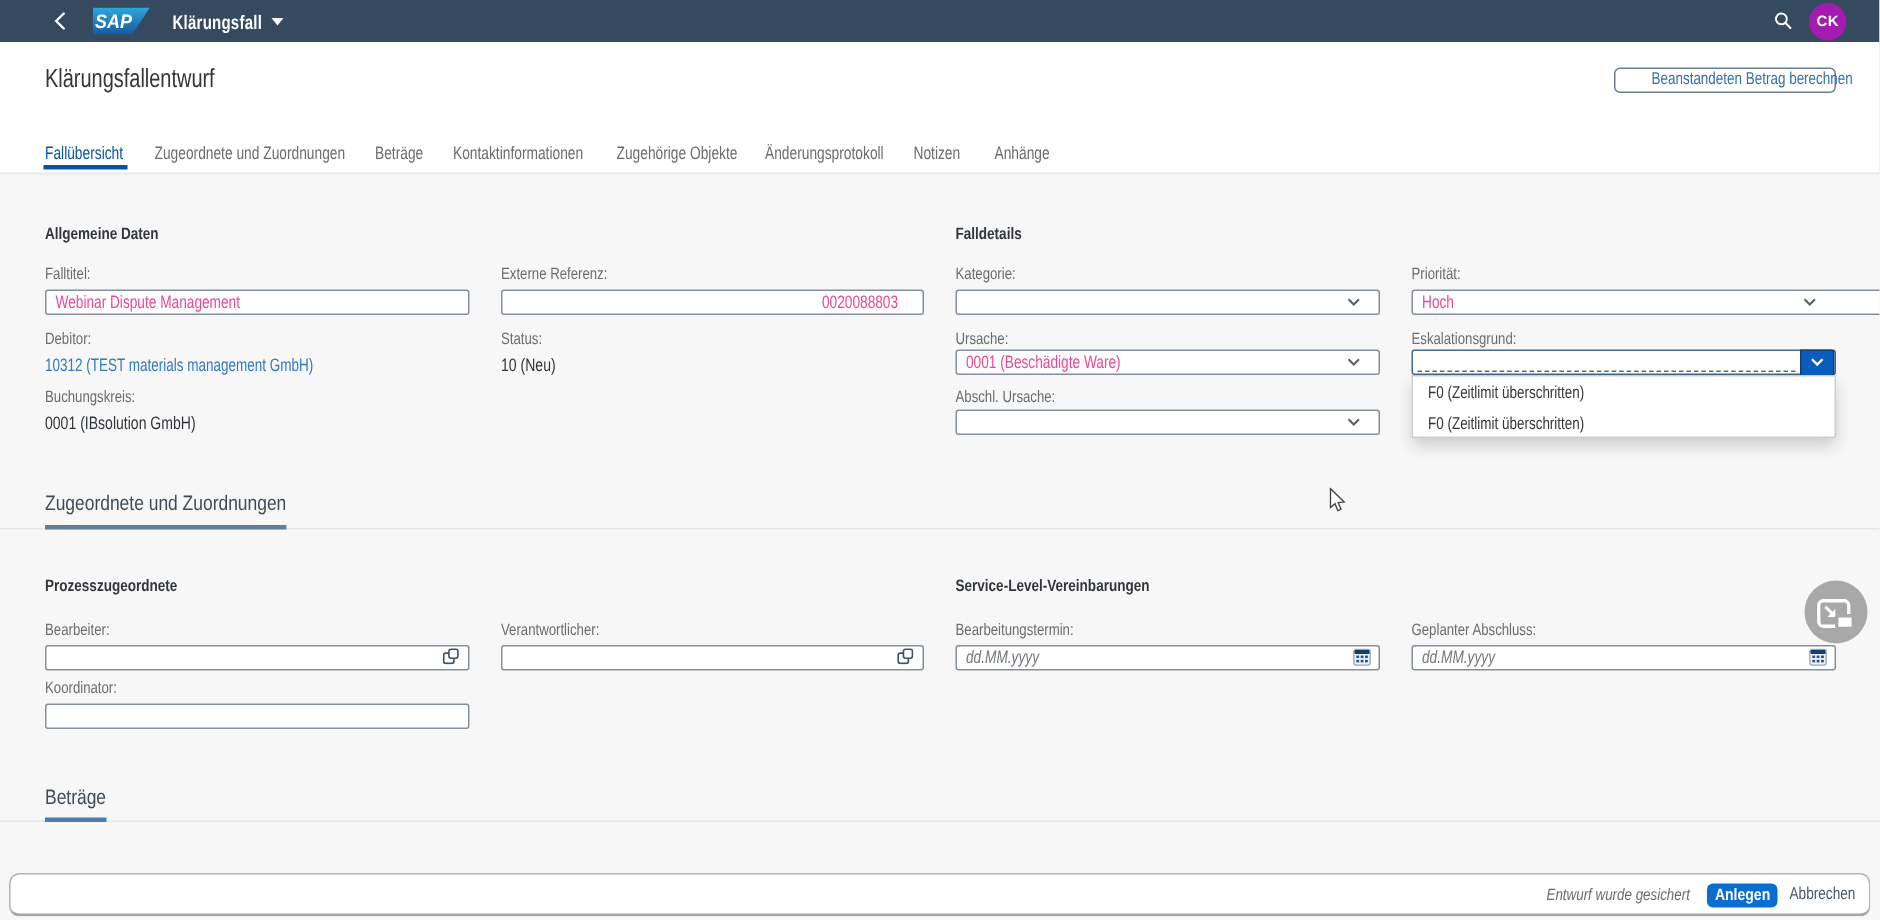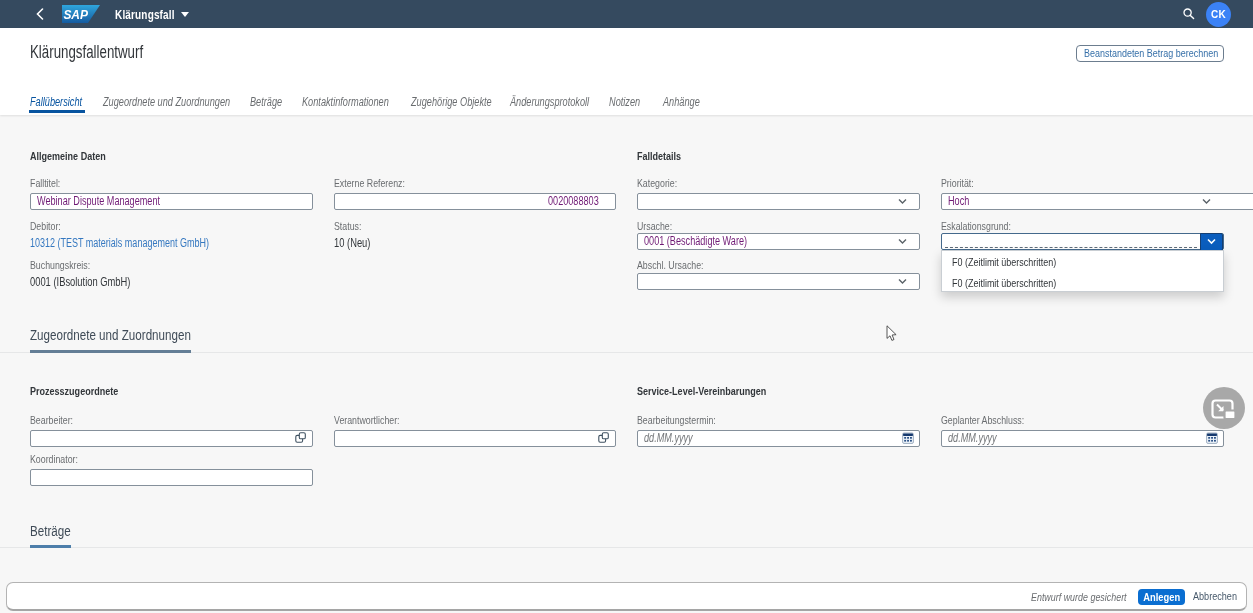--- a/index.html
+++ b/index.html
@@ -3,39 +3,39 @@
 <meta charset="utf-8">
 <style>
 * { margin:0; padding:0; box-sizing:border-box; }
 html,body { width:1253px; height:613px; overflow:hidden; }
 body { font-family:"Liberation Sans", sans-serif; background:#f7f7f7; position:relative; }
 .abs { position:absolute; }
 
 .shell { position:absolute; left:0; top:0; width:1253px; height:28px; background:#354a5f; }
 .shell .title { position:absolute; left:115px; top:7px; color:#fff; font-size:13px; font-weight:bold; letter-spacing:0.2px; white-space:nowrap; transform:scaleX(0.77); transform-origin:0 50%; }
 .caret { position:absolute; left:181px; top:12px; width:0; height:0; border-left:4.5px solid transparent; border-right:4.5px solid transparent; border-top:5px solid #fff; }
-.avatar { position:absolute; left:1206px; top:2px; width:25px; height:25px; border-radius:50%; background:#3b82f6; color:#fff; font-size:10px; font-weight:bold; text-align:center; line-height:25px; letter-spacing:0.3px; }
+.avatar { position:absolute; left:1206px; top:2px; width:25px; height:25px; border-radius:50%; background:#a21caf; color:#fff; font-size:10px; font-weight:bold; text-align:center; line-height:25px; letter-spacing:0.3px; }
 
 .header { position:absolute; left:0; top:28px; width:1253px; height:87px; background:#fff; box-shadow:0 1px 2px rgba(0,0,0,0.10); }
 .h1 { position:absolute; left:30px; top:42px; font-size:17.5px; color:#32363a; white-space:nowrap; transform:scaleX(0.76); transform-origin:0 50%; }
 .hbtn { position:absolute; left:1076px; top:45px; width:148px; height:17px; border:1px solid #6c7d8f; border-radius:4px; background:#fff; color:#356fa8; font-size:11.5px; text-align:center; line-height:15px; white-space:nowrap; }
 .hbtn span { display:inline-block; transform:scaleX(0.78); transform-origin:0 50%; }
 .inp span.tx { display:inline-block; transform:scaleX(0.76); transform-origin:0 50%; }
 .btn-anlegen span { display:inline-block; transform:scaleX(0.85); transform-origin:50% 50%; }
 
-.tabs { position:absolute; left:0; top:88px; height:27px; width:1253px; font-size:12px; color:#6a6d70;font-style:italic; }
+.tabs { position:absolute; left:0; top:88px; height:27px; width:1253px; font-size:12px; color:#6a6d70; }
 .tab { position:absolute; top:7px; white-space:nowrap; transform:scaleX(0.765); transform-origin:0 50%; }
 .tabsel { color:#0854a0; }
 .tabline { position:absolute; left:29px; top:22px; width:56px; height:3px; background:#0854a0; }
 
 .lbl { position:absolute; font-size:11px; color:#6a6d70; white-space:nowrap; transform:scaleX(0.8); transform-origin:0 50%; }
 .val { position:absolute; font-size:12px; color:#32363a; white-space:nowrap; transform:scaleX(0.78); transform-origin:0 50%; }
 .link { position:absolute; font-size:12px; color:#3578c0; white-space:nowrap; transform:scaleX(0.75); transform-origin:0 50%; }
 .grphead { position:absolute; font-size:11px; font-weight:bold; color:#32363a; white-space:nowrap; transform:scaleX(0.82); transform-origin:0 50%; }
-.inp { position:absolute; height:17px; background:#fff; border:1px solid #85909b; border-radius:2px; font-size:12px; color:#701a75; line-height:15px; padding-left:6px; white-space:nowrap; }
+.inp { position:absolute; height:17px; background:#fff; border:1px solid #85909b; border-radius:2px; font-size:12px; color:#ec4899; line-height:15px; padding-left:6px; white-space:nowrap; }
 .chev { position:absolute; width:9px; height:9px; }
 .sectitle { position:absolute; font-size:14px; color:#3f4b57; white-space:nowrap; transform:scaleX(0.83); transform-origin:0 50%; }
 .divline { position:absolute; left:0; width:1253px; height:1px; background:#e6e7e8; }
 
 .footer { position:absolute; left:6px; top:582px; width:1241px; height:29px; background:#fff; border:1px solid #b3b3b3; border-bottom:2px solid #a5a5a5; border-radius:7px; }
 .saved { position:absolute; left:1031px; top:591px; font-size:11px; font-style:italic; color:#6a6d70; white-space:nowrap; transform:scaleX(0.81); transform-origin:0 50%; }
 .btn-anlegen { position:absolute; left:1138px; top:589px; width:47px; height:16px; background:#0a6ed1; border-radius:4px; color:#fff; font-size:11px; font-weight:bold; text-align:center; line-height:16px; }
 .btn-abbr { position:absolute; left:1193px; top:590px; font-size:11.5px; color:#46586a; white-space:nowrap; transform:scaleX(0.79); transform-origin:0 50%; }
 </style>
 </head>
@@ -59,21 +59,21 @@
   <div class="caret"></div>
   <svg class="abs" style="left:1183px;top:8px" width="12" height="12" viewBox="0 0 12 12">
       <circle cx="4.6" cy="4.6" r="3.6" stroke="#fff" stroke-width="1.3" fill="none"></circle>
       <line x1="7.4" y1="7.4" x2="10.6" y2="10.6" stroke="#fff" stroke-width="1.4" stroke-linecap="round"></line>
     </svg>
   <div class="avatar">CK</div>
 </div>
 
 <div class="header"></div>
 <div class="h1">Klärungsfallentwurf</div>
-<div class="hbtn" style="text-align:left;padding-left:7px;"><span>Beanstandeten Betrag berechnen</span></div>
+<div class="hbtn" style="text-align:left;padding-left:24px;"><span>Beanstandeten Betrag berechnen</span></div>
 <div class="tabs">
   <div class="tab tabsel" style="left:30px">Fallübersicht</div>
   <div class="tab" style="left:103px">Zugeordnete und Zuordnungen</div>
   <div class="tab" style="left:250px">Beträge</div>
   <div class="tab" style="left:302px">Kontaktinformationen</div>
   <div class="tab" style="left:411px">Zugehörige Objekte</div>
   <div class="tab" style="left:510px">Änderungsprotokoll</div>
   <div class="tab" style="left:609px">Notizen</div>
   <div class="tab" style="left:663px">Anhänge</div>
   <div class="tabline"></div>

